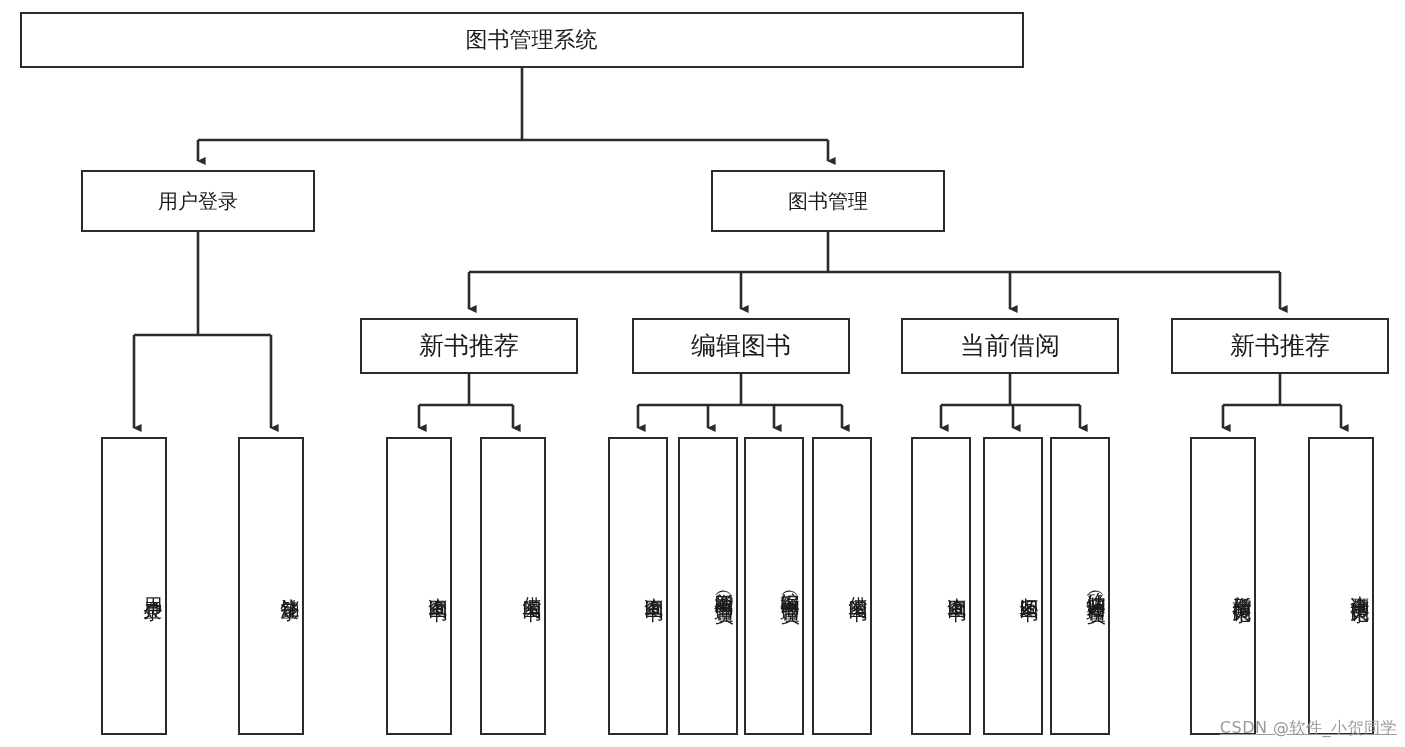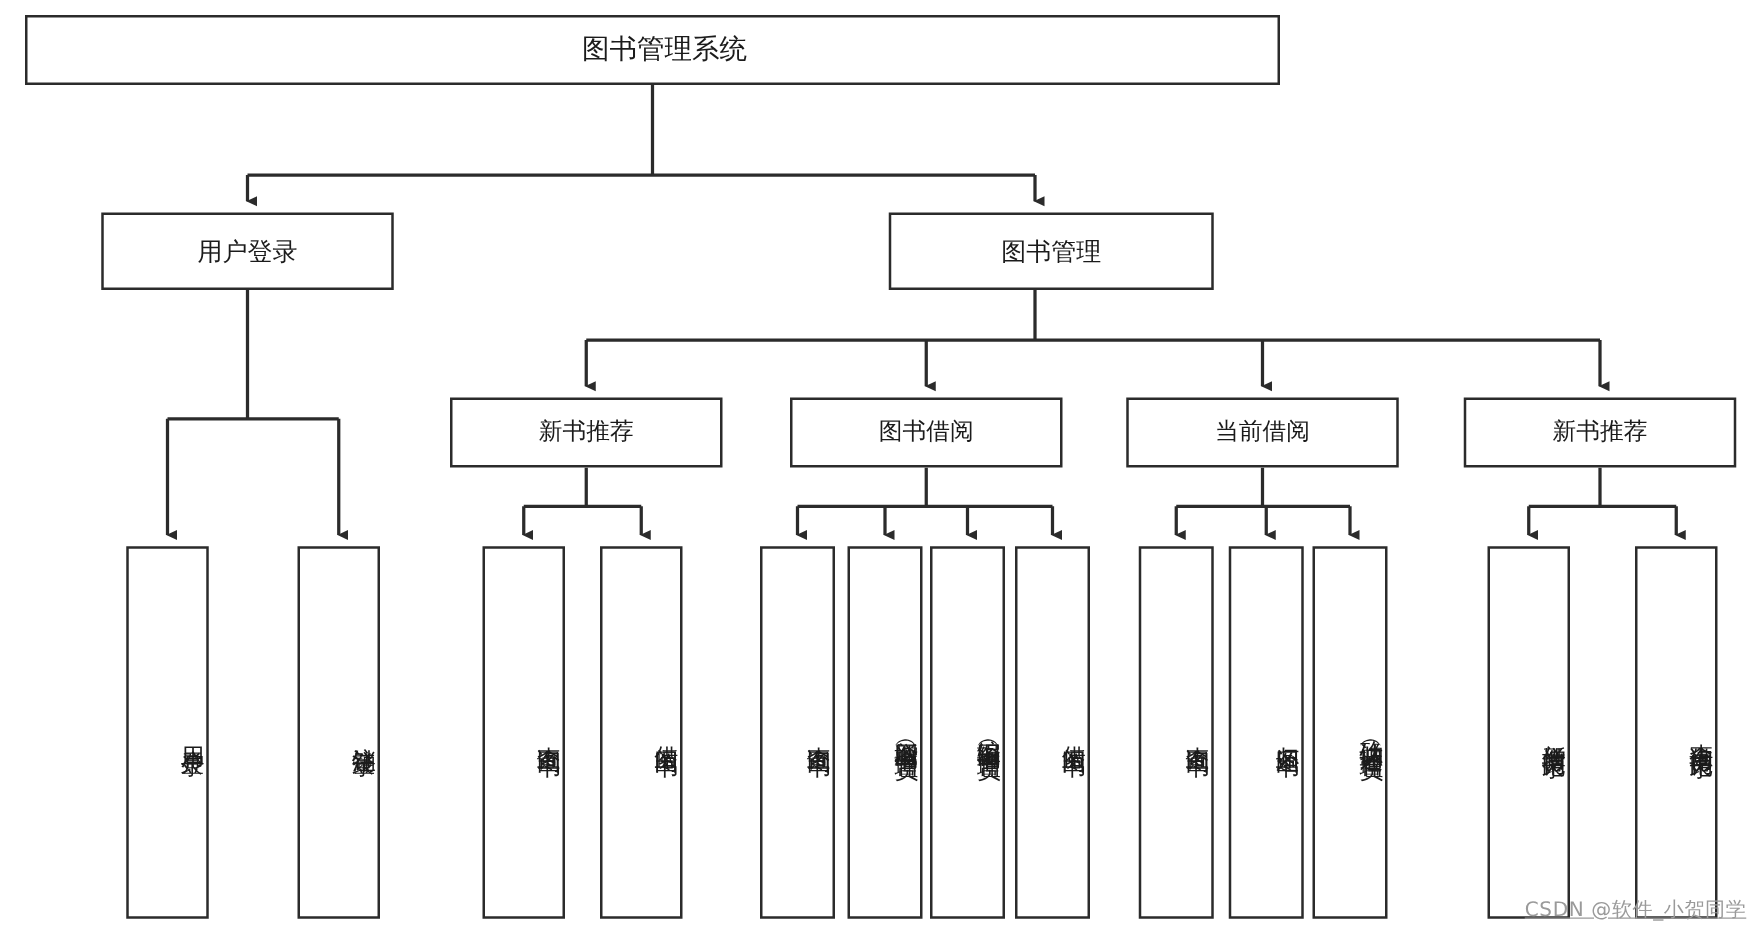--- a/index.html
+++ b/index.html
@@ -39,21 +39,21 @@
     line-height: 1.22;
     z-index: 2;
   }
   .node.root {
     font-size: 22px;
   }
   .node.level2 {
     font-size: 20px;
   }
   .node.level3 {
-    font-size: 19px;
+    font-size: 25px;
   }
   .node.leaf {
     font-size: 19px;
     writing-mode: vertical-rl;
     text-orientation: upright;
     letter-spacing: 2px;
     padding: 8px 0;
     align-items: flex-start;
     justify-content: center;
   }
@@ -117,28 +117,28 @@
       </g>
   </svg>
 
   <div id="nodes">
       <div class="node root" style="left: 20px; top: 12px; width: 1004px; height: 56px; padding-left: 19px;">
         <span>图书管理系统</span>
       </div>
       <div class="node level2" style="left: 81px; top: 170px; width: 234px; height: 62px;">
         <span>用户登录</span>
       </div>
-      <div class="node level2" style="left: 711px; top: 170px; width: 260px; height: 62px;">
+      <div class="node level2" style="left: 711px; top: 170px; width: 234px; height: 62px;">
         <span>图书管理</span>
       </div>
       <div class="node level3" style="left: 360px; top: 318px; width: 218px; height: 56px;">
         <span>新书推荐</span>
       </div>
       <div class="node level3" style="left: 632px; top: 318px; width: 218px; height: 56px;">
-        <span>图书借阅</span>
+        <span>编辑图书</span>
       </div>
       <div class="node level3" style="left: 901px; top: 318px; width: 218px; height: 56px; font-family: Liberation Serif, serif;">
         <span>当前借阅</span>
       </div>
       <div class="node level3" style="left: 1171px; top: 318px; width: 218px; height: 56px;">
         <span>新书推荐</span>
       </div>
       <div class="node leaf" style="left: 101px; top: 437px; width: 66px; height: 298px;">
         <span>用户登录</span>
       </div>

